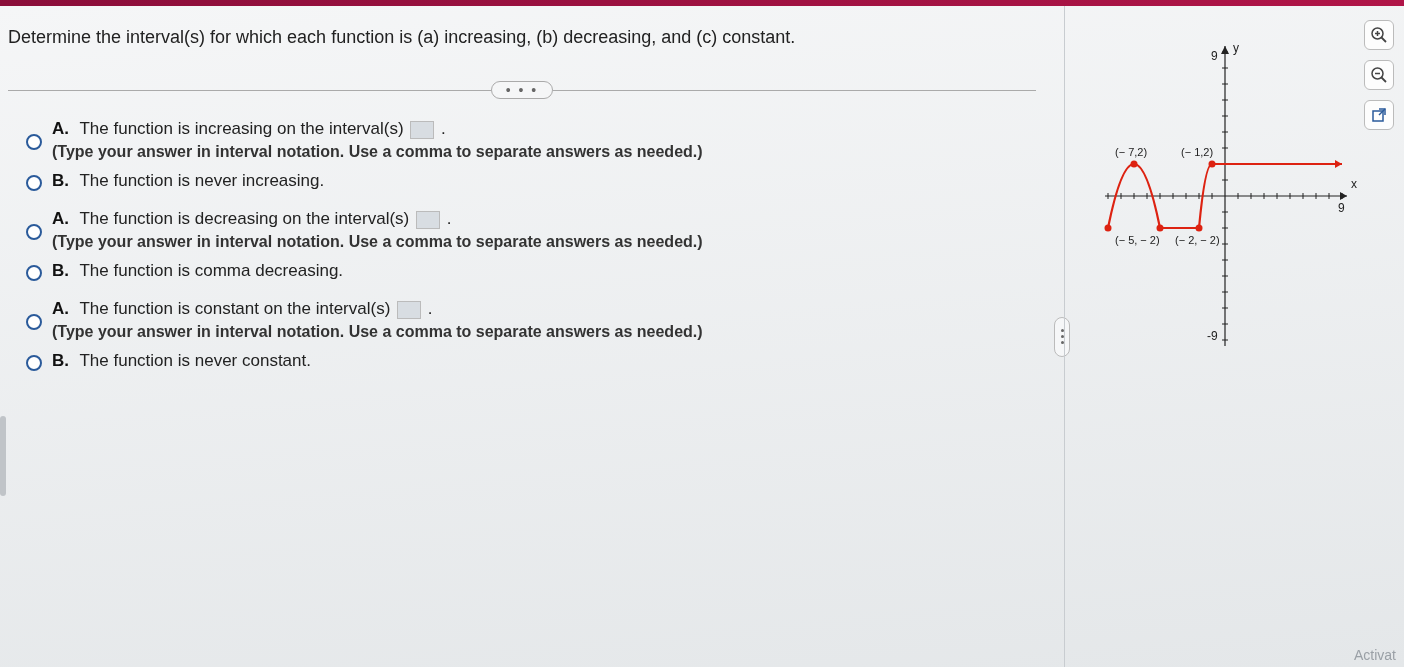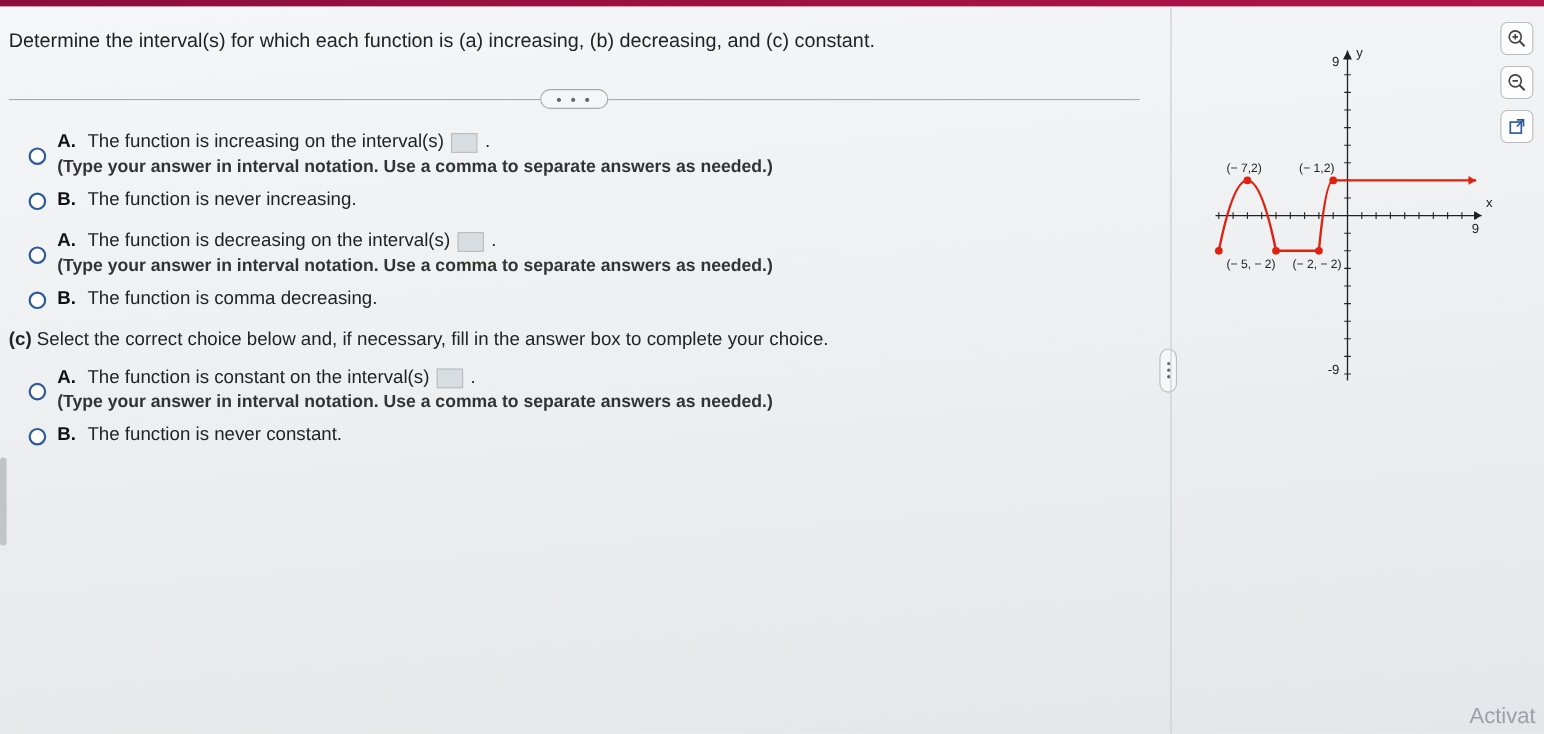--- a/index.html
+++ b/index.html
@@ -163,21 +163,21 @@
     gap: 3px;
   }
   .vdots span {
     width: 3px; height: 3px; background:#666; border-radius:50%;
   }
   .watermark {
     position: absolute;
     right: 8px;
     bottom: 4px;
     color: #9aa0a6;
-    font-size: 20px;
+    font-size: 14px;
   }
   .scrollbar-stub {
     position: absolute;
     left: 0;
     top: 410px;
     width: 6px;
     height: 80px;
     background: #c0c4c8;
     border-radius: 3px;
   }
@@ -233,23 +233,20 @@
       <div class="choice">
         <div class="radio"></div>
         <div class="choice-body">
           <span class="choice-label">B.</span>
           <span class="choice-text">The function is comma decreasing.</span>
         </div>
       </div>
     </div>
 
     <div class="section">
-      <div class="section-prompt">
-        <b>(c)</b><span> Select the correct choice below and, if necessary, fill in the answer box to complete your choice.</span>
-      </div>
       <div class="choice">
         <div class="radio"></div>
         <div class="choice-body">
           <span class="choice-label">A.</span>
           <span class="choice-text">
             <span>The function is constant on the interval(s) </span><span class="answer-box"></span><span> .</span>
           </span>
           <div class="hint">(Type your answer in interval notation. Use a comma to separate answers as needed.)</div>
         </div>
       </div>

